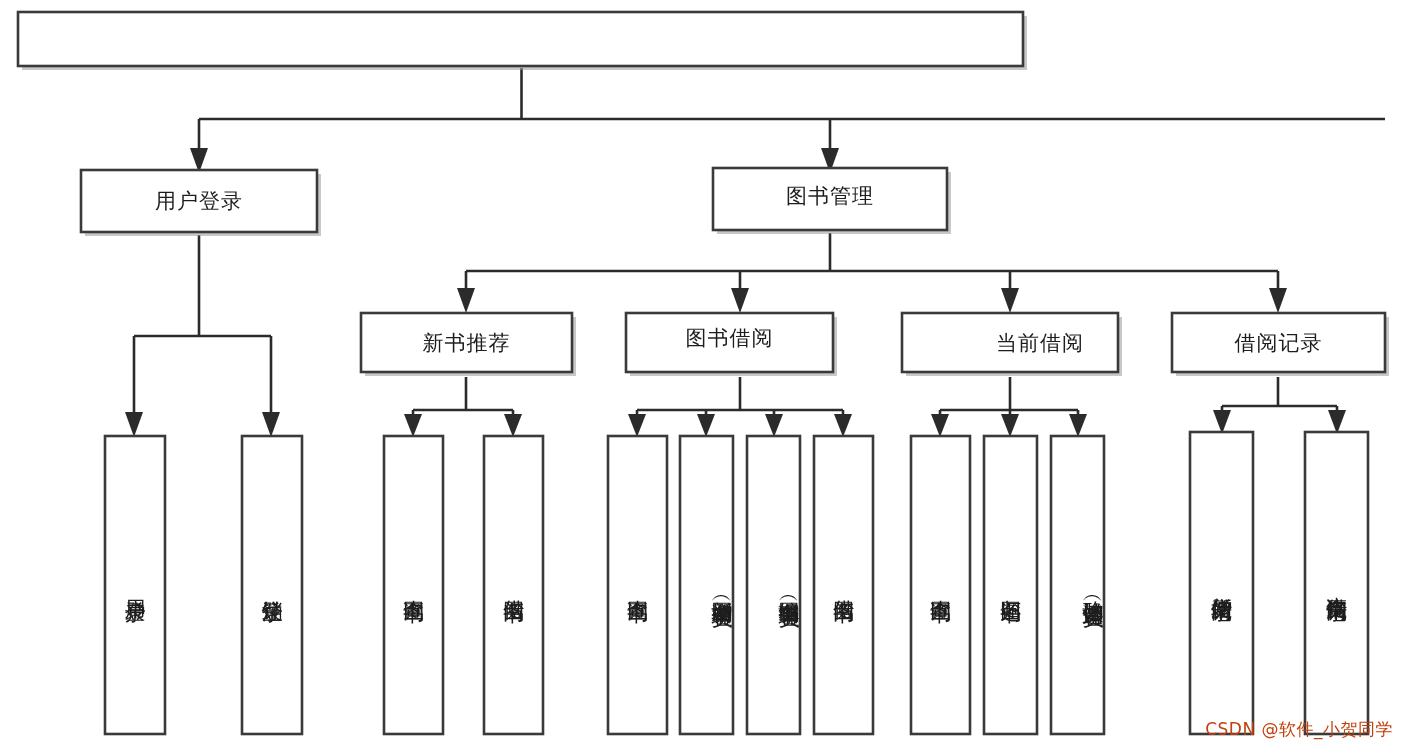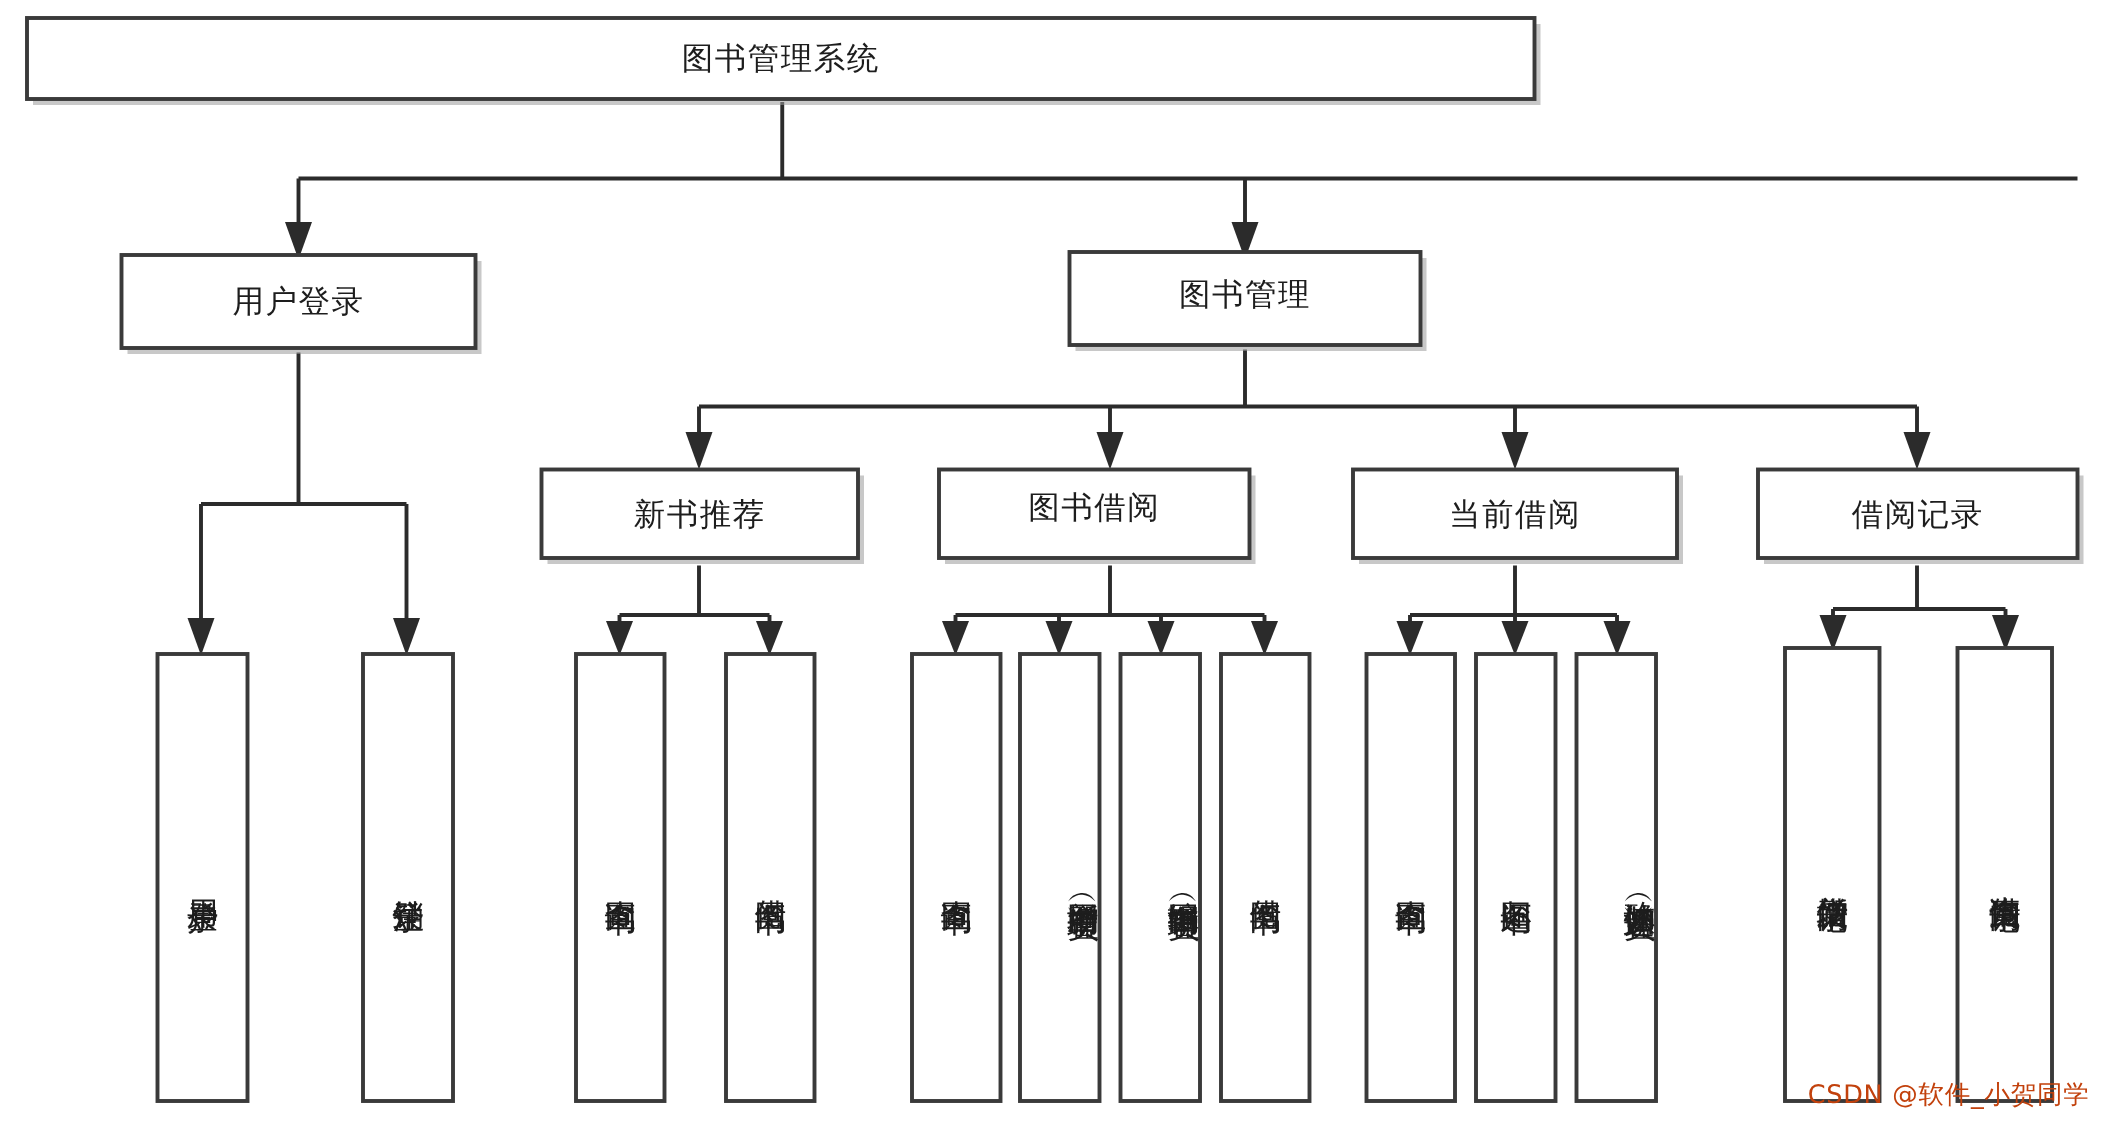--- a/index.html
+++ b/index.html
@@ -200,31 +200,30 @@
 
       <rect class="node-box" x="911" y="436" width="59" height="298"></rect>
       <rect class="node-box" x="984" y="436" width="53" height="298"></rect>
       <rect class="node-box" x="1051" y="436" width="53" height="298"></rect>
 
       <rect class="node-box" x="1190" y="432" width="63" height="302"></rect>
       <rect class="node-box" x="1305" y="432" width="63" height="302"></rect>
     </g>
   </svg>
 
-  <div class="hlabel-wrap" style="left:18px; top:12px; width:1005px; height:54px;">图书管理系统</div>
 
   <div class="hlabel-wrap" style="left:81px; top:170px; width:236px; height:62px;">用户登录</div>
 
   <div class="hlabel-wrap" style="left:713px; top:168px; width:234px; height:56px;">图书管理</div>
 
   <div class="hlabel-wrap" style="left:361px; top:313px; width:211px; height:59px;">新书推荐</div>
 
   <div class="hlabel-wrap" style="left:626px; top:313px; width:207px; height:49px;">图书借阅</div>
 
-  <div class="hlabel-wrap" style="left:902px; top:313px; width:216px; height:59px;">当前借阅</div>
+  <div class="hlabel-wrap" style="left:932px; top:313px; width:216px; height:59px;">当前借阅</div>
 
   <div class="hlabel-wrap" style="left:1172px; top:313px; width:213px; height:59px;">借阅记录</div>
 
   <div class="vlabel-wrap" style="left:105px; top:436px; width:60px; height:298px;">用户登录</div>
 
   <div class="vlabel-wrap" style="left:242px; top:436px; width:60px; height:298px;">注销登录</div>
 
   <div class="vlabel-wrap" style="left:384px; top:436px; width:59px; height:298px;">查询图书</div>
 
   <div class="vlabel-wrap" style="left:484px; top:436px; width:59px; height:298px;">借阅图书</div>

